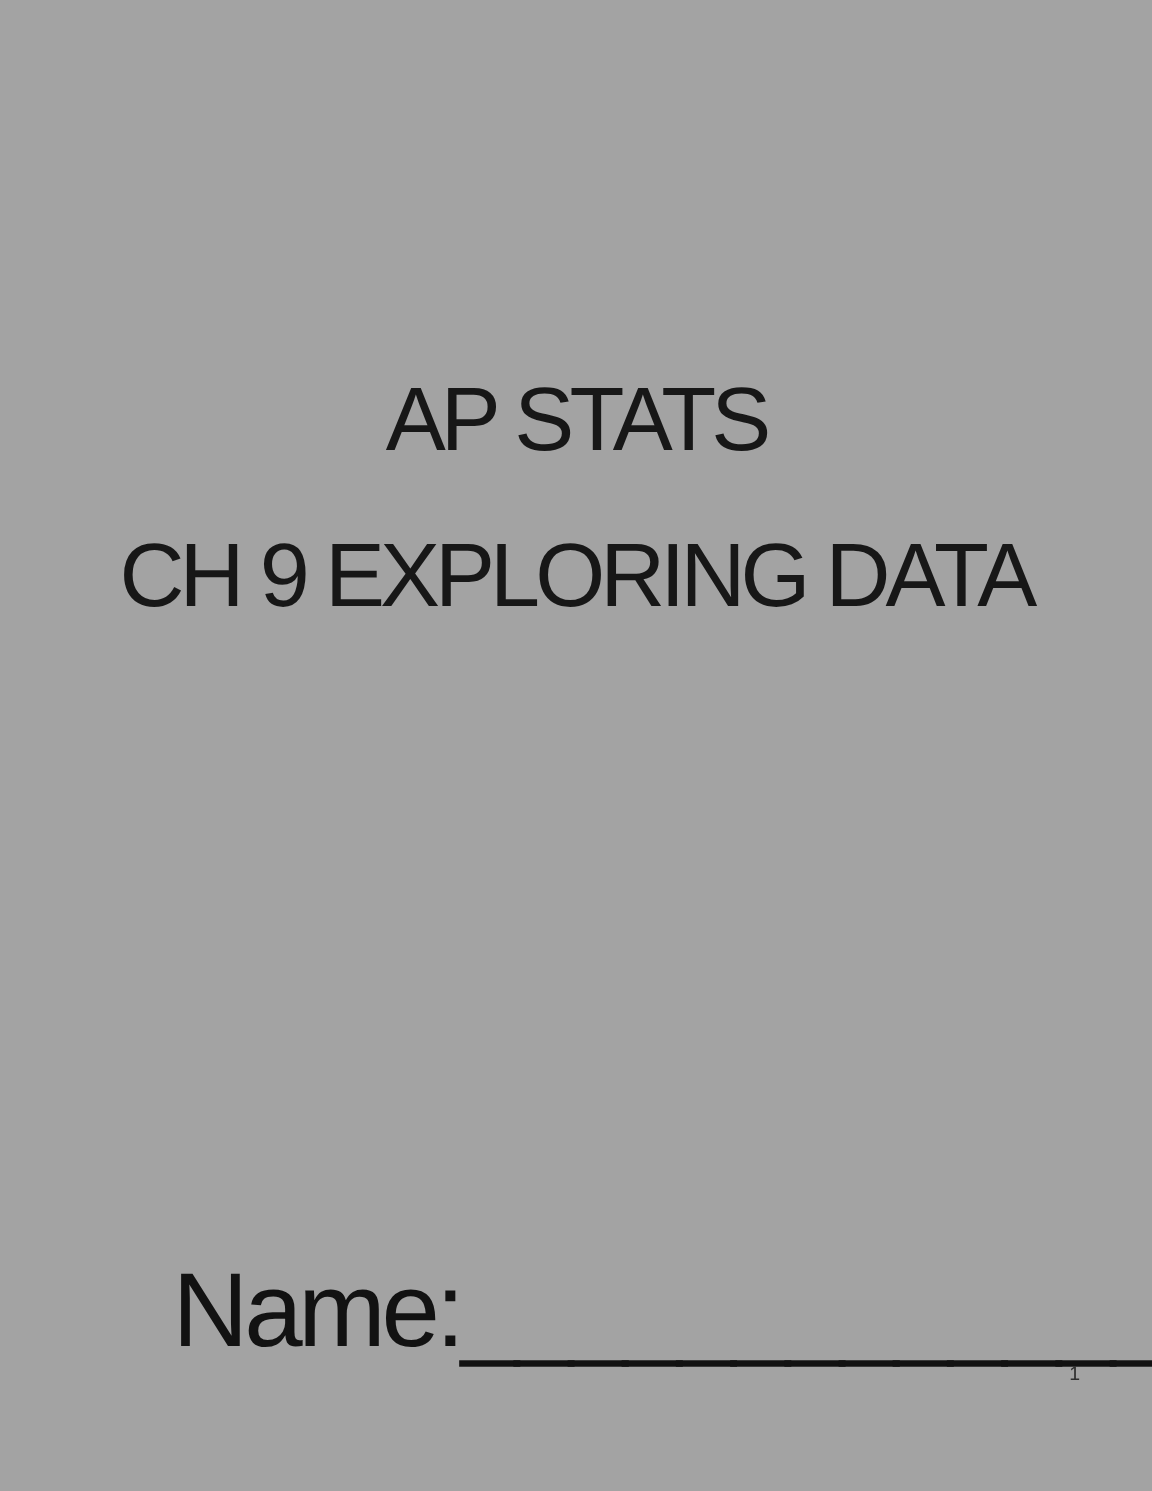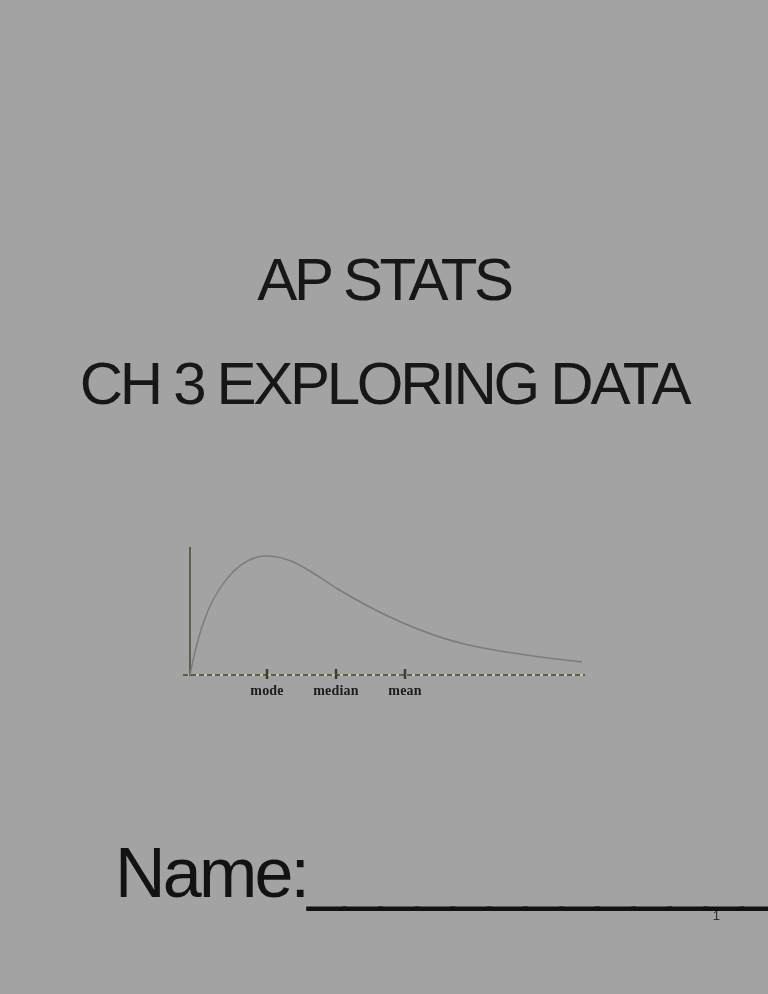--- a/index.html
+++ b/index.html
@@ -63,34 +63,20 @@
     color: #2e2e2e;
   }
 </style>
 </head>
 <body>
 
 <div class="page">
 
   <div class="title title-1">AP STATS</div>
 
-  <div class="title title-2">CH 3 EXPLORING DATA</div>
+  <div class="title title-2">CH 9 EXPLORING DATA</div>
 
-  <div class="figure">
-    <svg id="chart-svg" width="402" height="136" viewBox="0 0 402 136">
-        <line x1="0" y1="130" x2="402" y2="130" stroke="#c7c79b" stroke-width="2"></line>
-        <line x1="0" y1="130" x2="402" y2="130" stroke="#5e5e49" stroke-width="2" stroke-dasharray="5 3"></line>
-        <line x1="7" y1="2" x2="7" y2="131" stroke="#5e5e49" stroke-width="2"></line>
-        <line x1="84" y1="124" x2="84" y2="134" stroke="#3c3c30" stroke-width="2.5"></line>
-        <line x1="153" y1="124" x2="153" y2="134" stroke="#3c3c30" stroke-width="2.5"></line>
-        <line x1="222" y1="124" x2="222" y2="134" stroke="#3c3c30" stroke-width="2.5"></line>
-        <path d="M 7 130 C 10 115 14 95 21 76 C 30 50 52 12 82 11 C 106 10 126 25 153 43 C 196 69 241 89 281 99 C 321 108 361 113 399 117" fill="none" stroke="#7b7b83" stroke-width="1.5"></path>
-      </svg>
-    <span class="tick-label" style="left: 84px; color: rgb(28, 28, 28);">mode</span>
-    <span class="tick-label" style="left: 153px; color: rgb(28, 28, 28);">median</span>
-    <span class="tick-label" style="left: 222px; color: rgb(28, 28, 28);">mean</span>
-  </div>
 
   <div class="name-row"><span>Name:</span><span>_____________</span></div>
 
   <div class="page-number">1</div>
 
 </div>
 
 </body></html>

